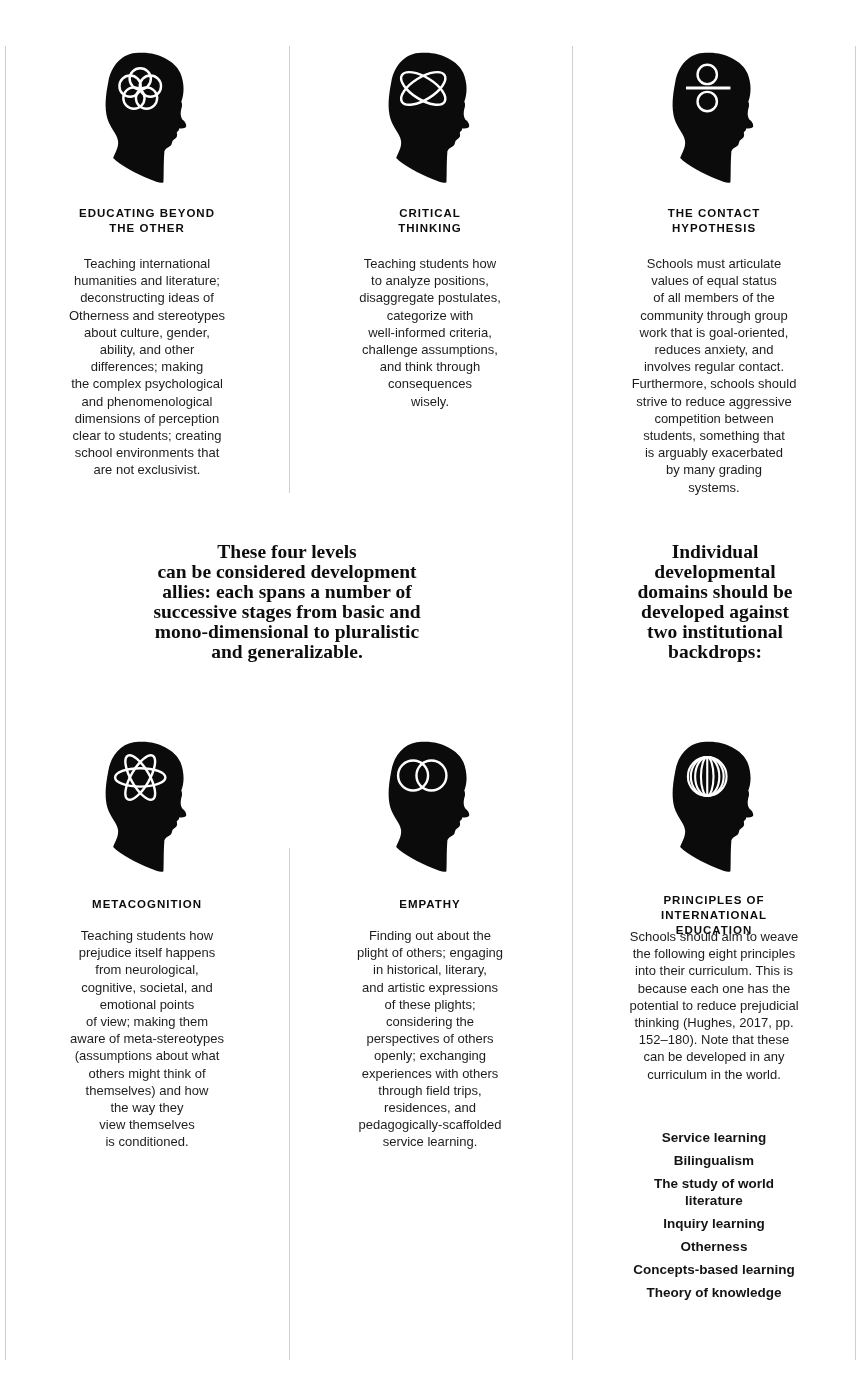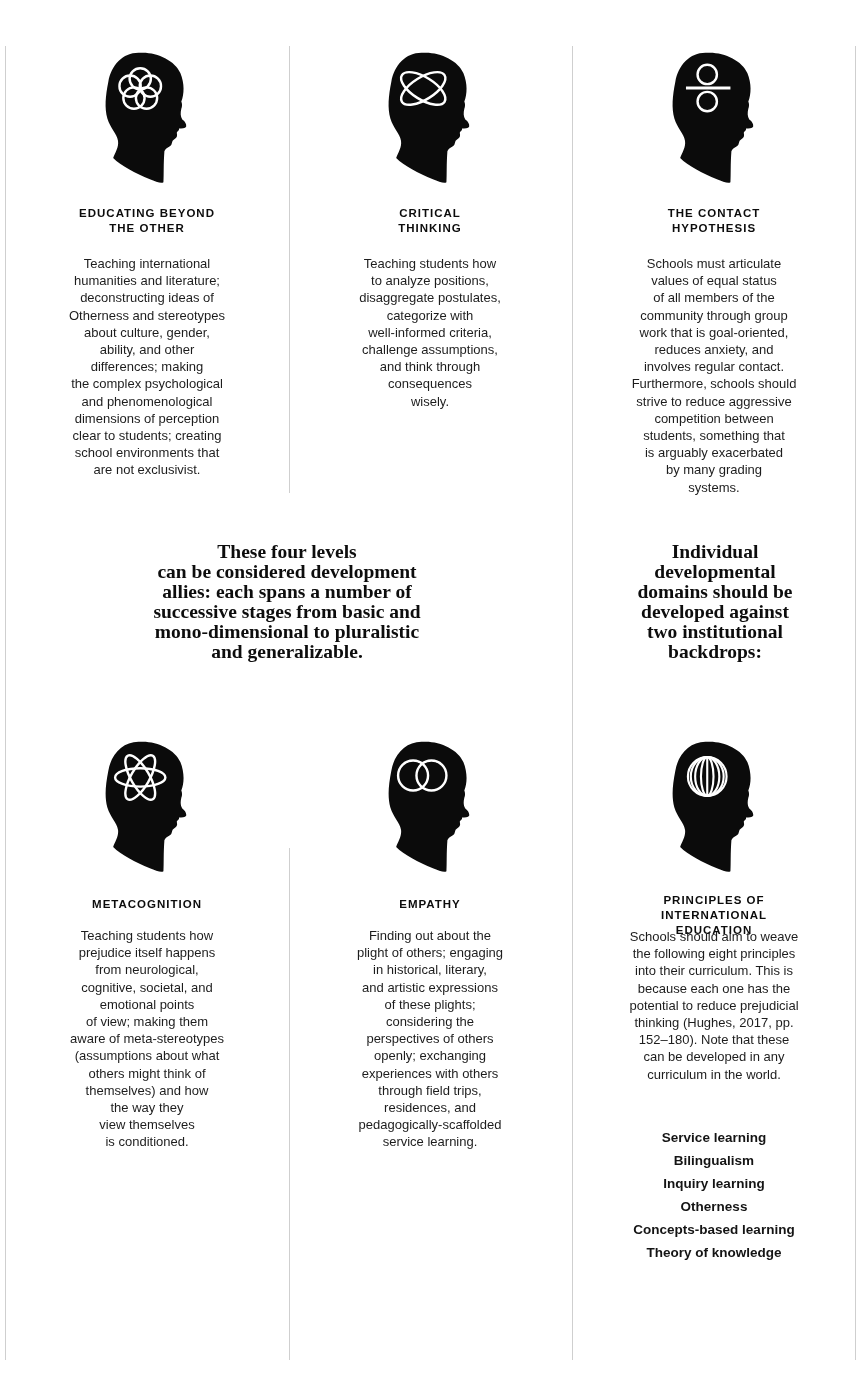--- a/index.html
+++ b/index.html
@@ -179,17 +179,19 @@
 because each one has the
 potential to reduce prejudicial
 thinking (Hughes, 2017, pp.
 152–180). Note that these
 can be developed in any
 curriculum in the world.</div>
 
 <div class="principles-list" style="left:584px;top:1129px;">
   <div class="list-item">Service learning</div>
   <div class="list-item">Bilingualism</div>
+  <div class="list-item">The study of world
+literature</div>
   <div class="list-item">Inquiry learning</div>
   <div class="list-item">Otherness</div>
   <div class="list-item">Concepts-based learning</div>
   <div class="list-item">Theory of knowledge</div>
 </div>
 
 </body></html>

